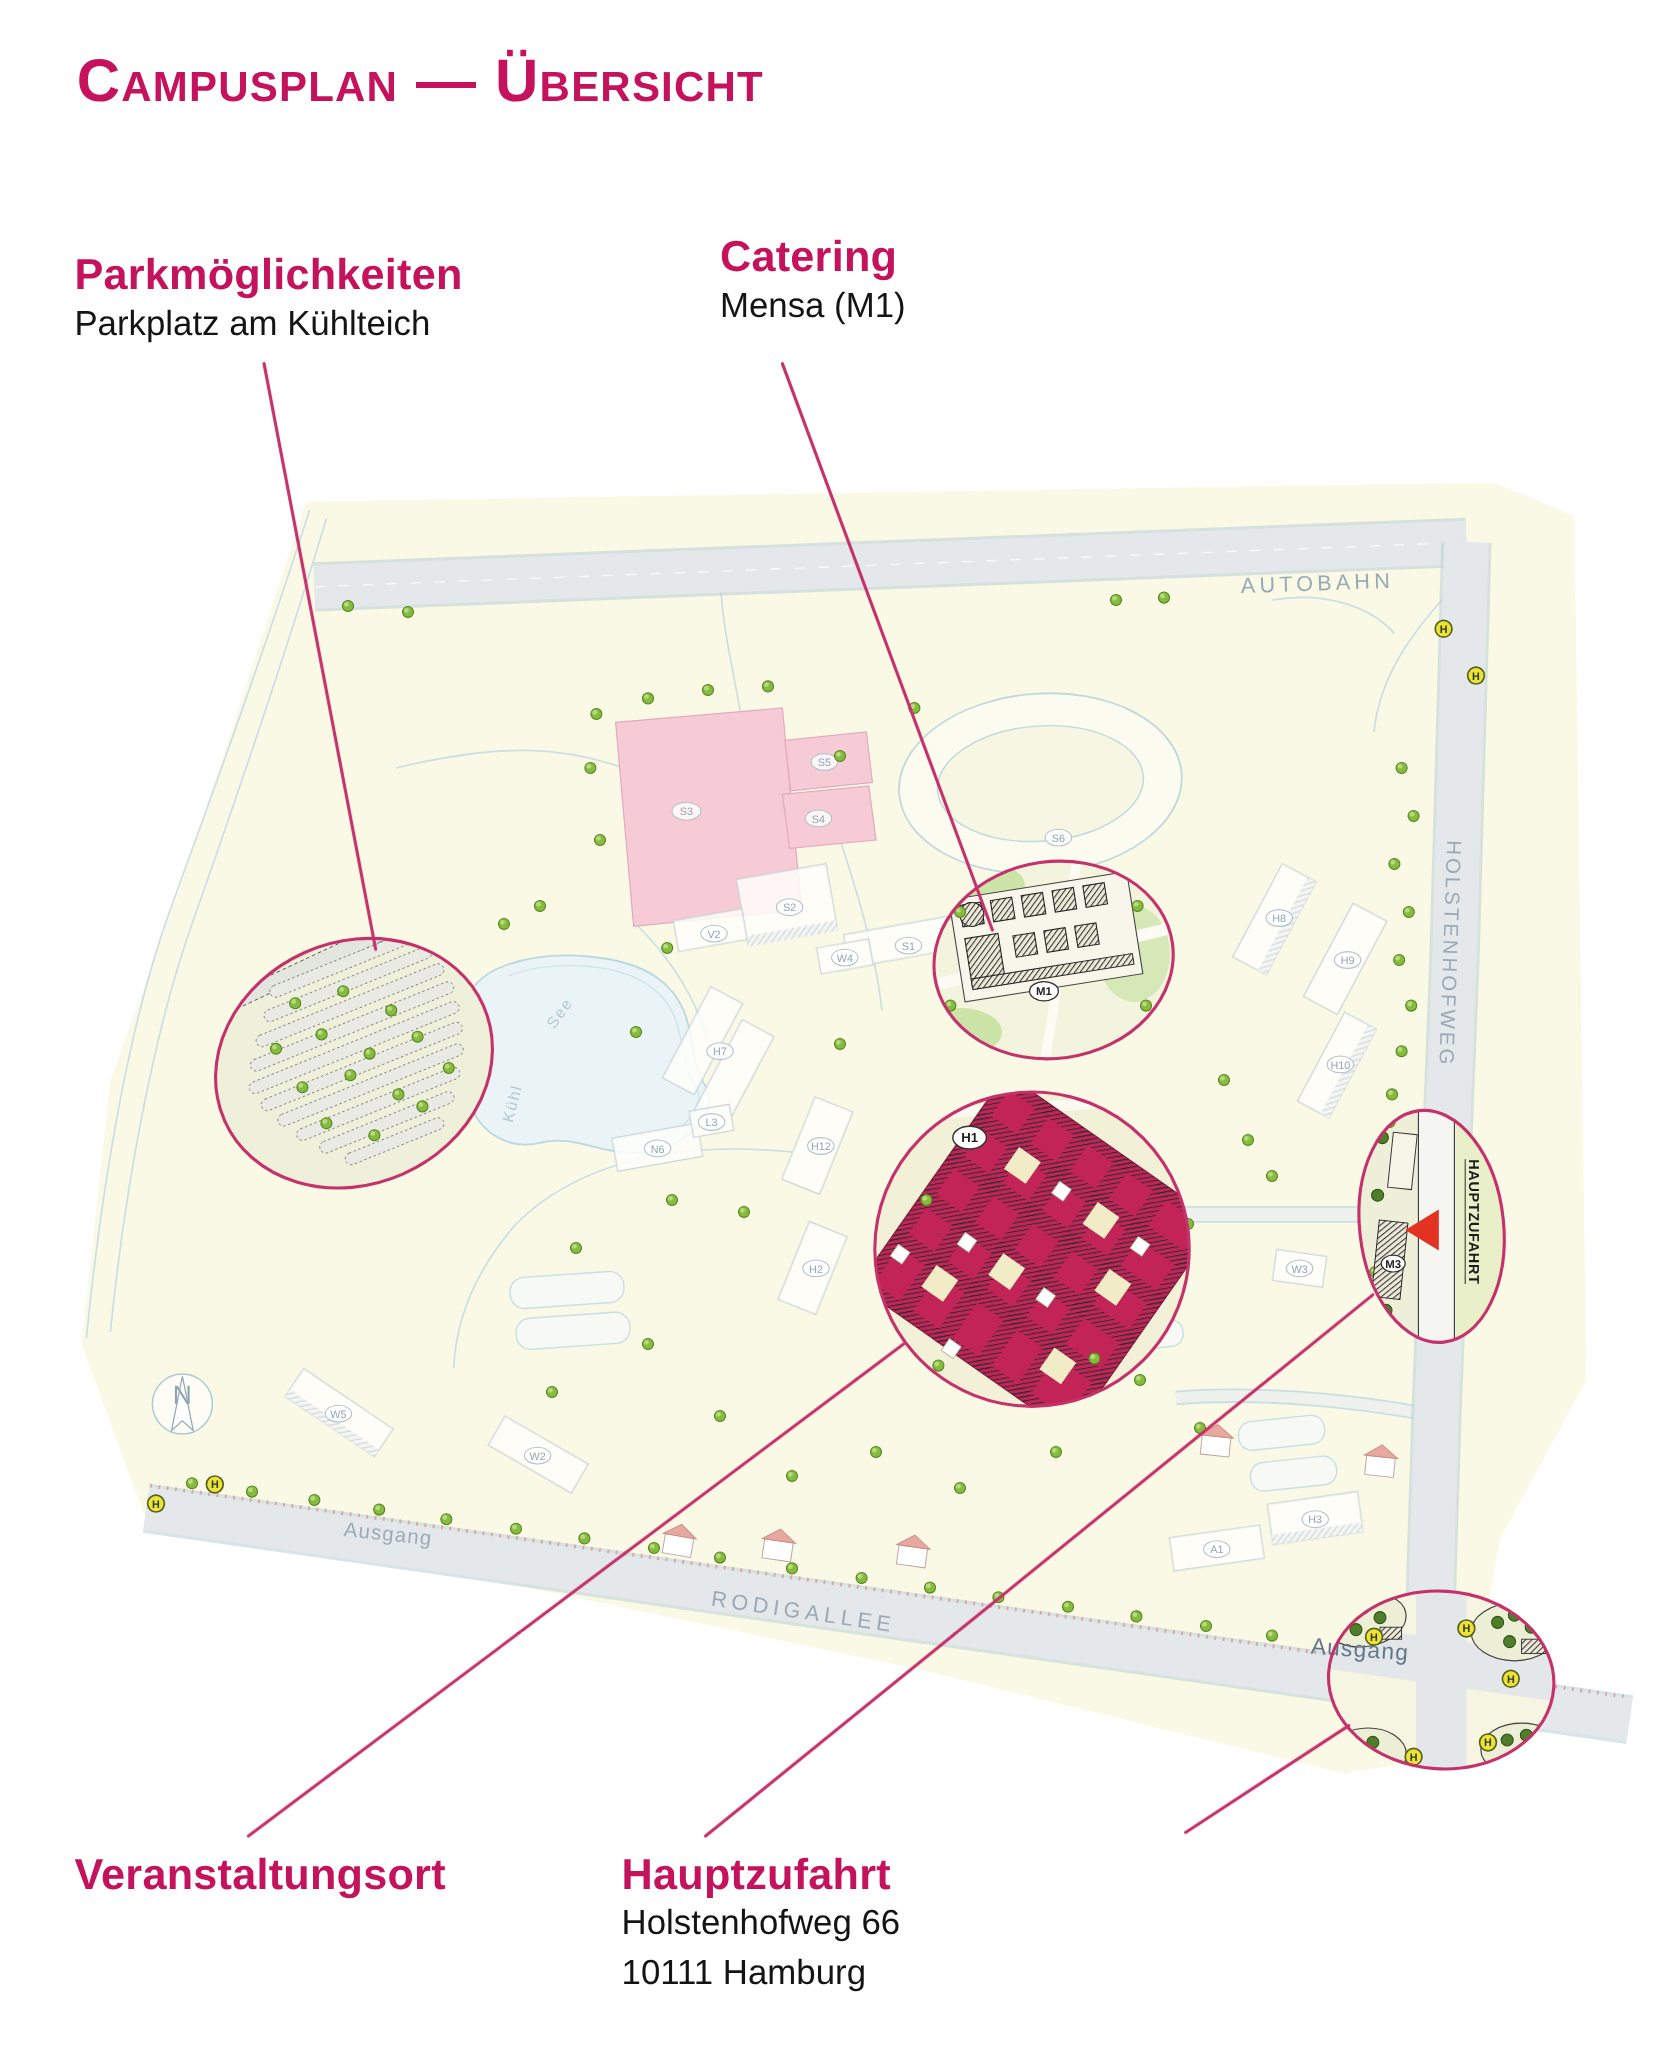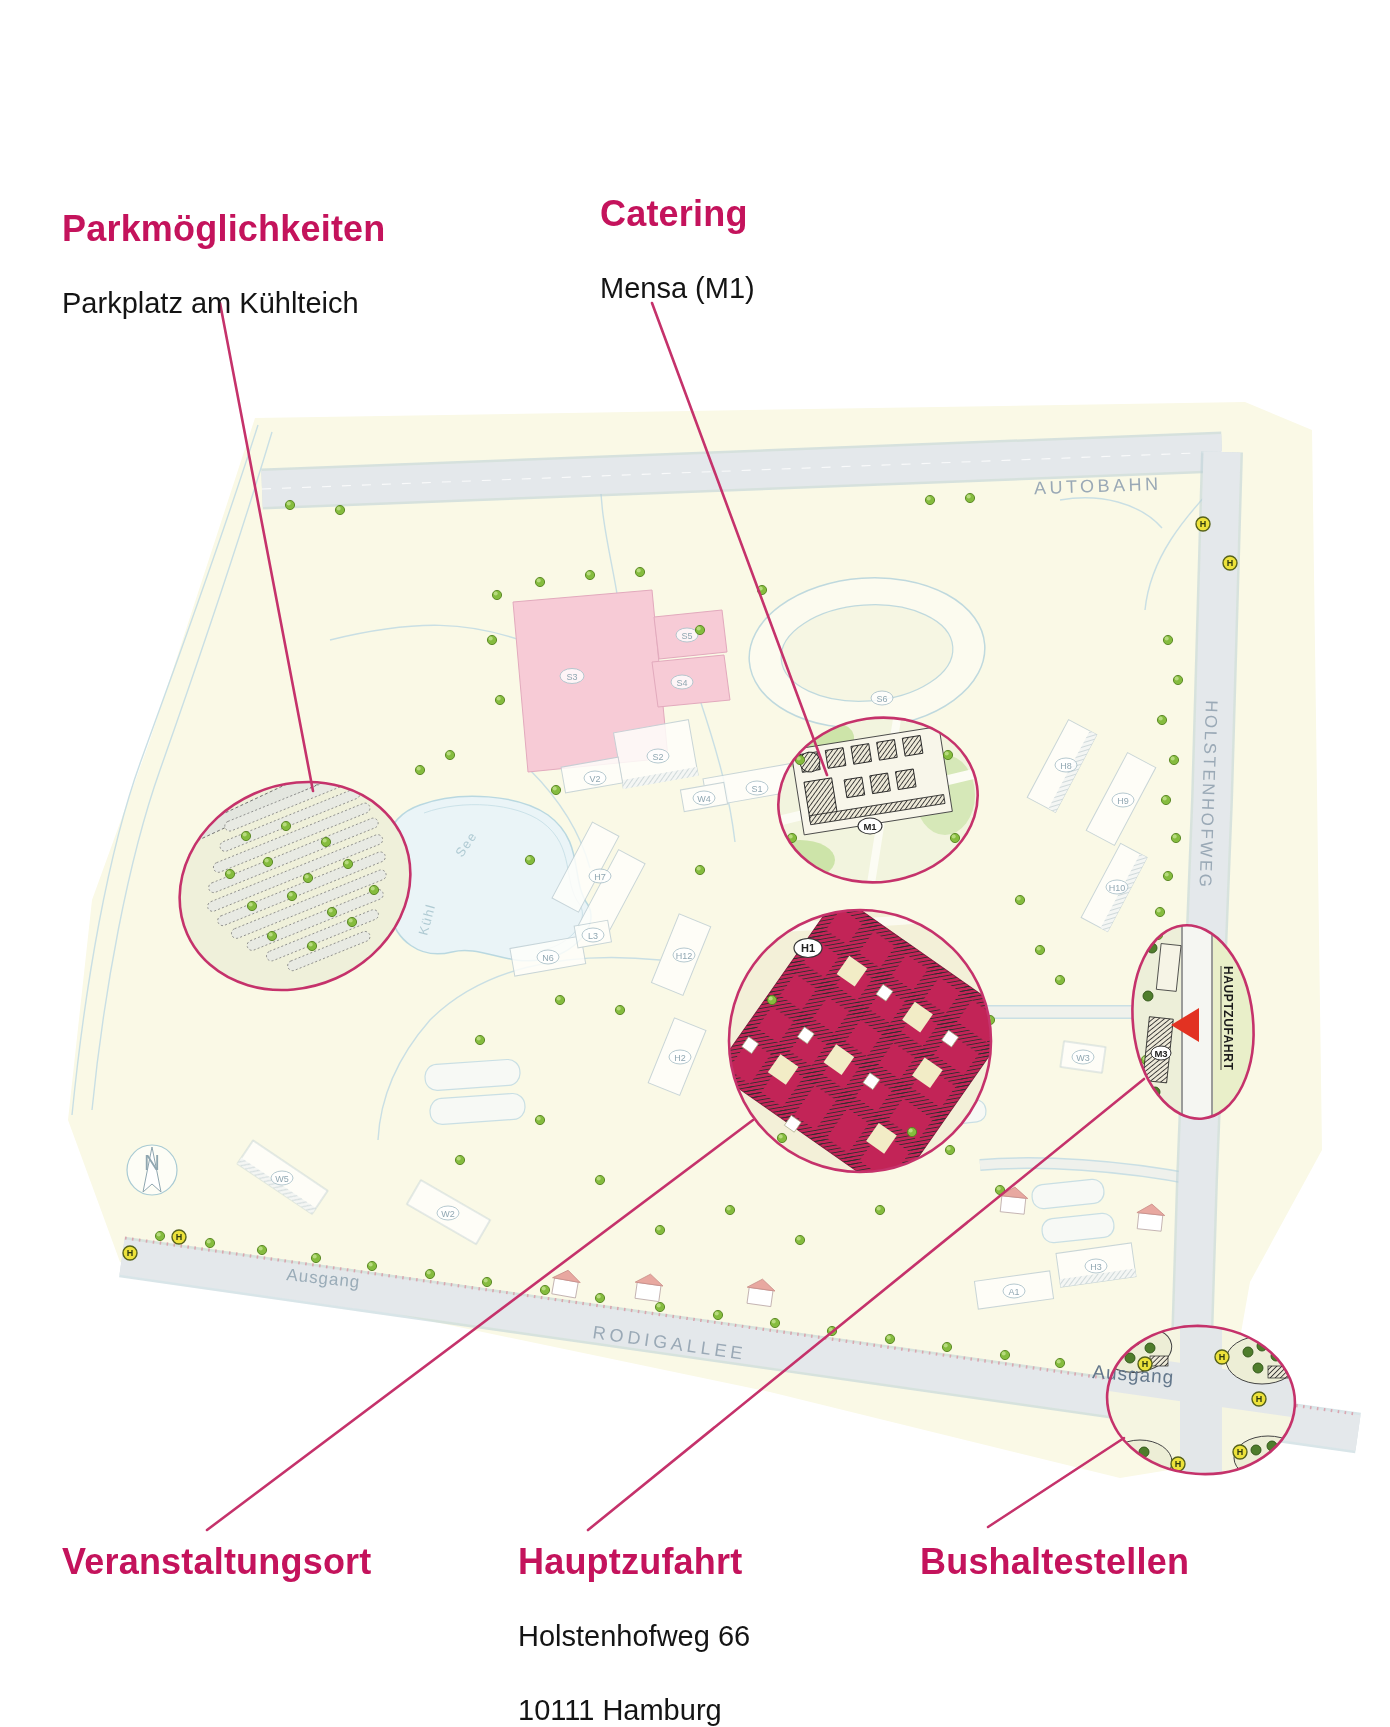--- a/index.html
+++ b/index.html
@@ -3,21 +3,21 @@
 <meta charset="utf-8">
 <style>
   html,body{margin:0;padding:0;background:#ffffff;}
   #page{position:relative;width:1390px;height:1727px;background:#ffffff;overflow:hidden;
         font-family:"Liberation Sans",sans-serif;}
   #mapsvg{position:absolute;left:0;top:0;}
   .pagetitle{position:absolute;left:64px;top:38px;margin:0;font-variant:small-caps;
              font-size:50px;font-weight:600;letter-spacing:1px;color:#C4135C;}
   .lab{position:absolute;}
   .lab .h{font-size:36px;font-weight:700;color:#C4135C;letter-spacing:.2px;line-height:1.2;}
-  .lab .s{font-size:29px;font-weight:400;color:#141414;line-height:1.42;margin-top:33px;}
+  .lab .s{font-size:29px;font-weight:400;color:#141414;line-height:1.42;}
   svg text{font-family:"Liberation Sans",sans-serif;}
   .rl{font-size:18px;letter-spacing:3.5px;fill:#9AA9B6;}
   .rl2{font-size:17px;letter-spacing:2.5px;fill:#9AA9B6;}
   .rl3{font-size:18px;letter-spacing:4px;fill:#9AA9B6;}
   .fl{font-size:9px;fill:#90A7B2;text-anchor:middle;}
   .bl{font-size:9.5px;font-weight:bold;fill:#222;text-anchor:middle;}
   .blBig{font-size:11px;font-weight:bold;fill:#222;text-anchor:middle;}
   .exitText{font-size:17px;fill:#9AACB8;letter-spacing:1px;}
   .exitText2{font-size:19px;fill:#64788C;letter-spacing:1px;}
   .accessText{font-size:12px;font-weight:bold;fill:#1b1b1b;letter-spacing:.6px;}
@@ -581,20 +581,21 @@
 
 <g>
   <line class="callout" x1="220" y1="303" x2="313" y2="791"></line>
   <line class="callout" x1="652" y1="303" x2="827" y2="775"></line>
   <line class="callout" x1="207" y1="1530" x2="753" y2="1120"></line>
   <line class="callout" x1="588" y1="1530" x2="1144" y2="1079"></line>
   <line class="callout" x1="988" y1="1527" x2="1124" y2="1438"></line>
 </g>
 </svg>
 
+<h1 class="pagetitle">Campusplan — Übersicht</h1>
 
 <div class="lab" style="left:62px;top:207px">
   <div class="h">Parkmöglichkeiten</div>
   <div class="s">Parkplatz am Kühlteich</div>
 </div>
 
 <div class="lab" style="left:600px;top:192px">
   <div class="h">Catering</div>
   <div class="s">Mensa (M1)</div>
 </div>
@@ -602,17 +603,14 @@
 <div class="lab" style="left:62px;top:1540px">
   <div class="h">Veranstaltungsort</div>
 </div>
 
 <div class="lab" style="left:518px;top:1540px">
   <div class="h">Hauptzufahrt</div>
   <div class="s">Holstenhofweg 66</div>
   <div class="s">10111 Hamburg</div>
 </div>
 
-<div class="lab" style="left:920px;top:1540px">
-  <div class="h">Bushaltestellen</div>
+
 </div>
 
-</div>
-
 </body></html>

